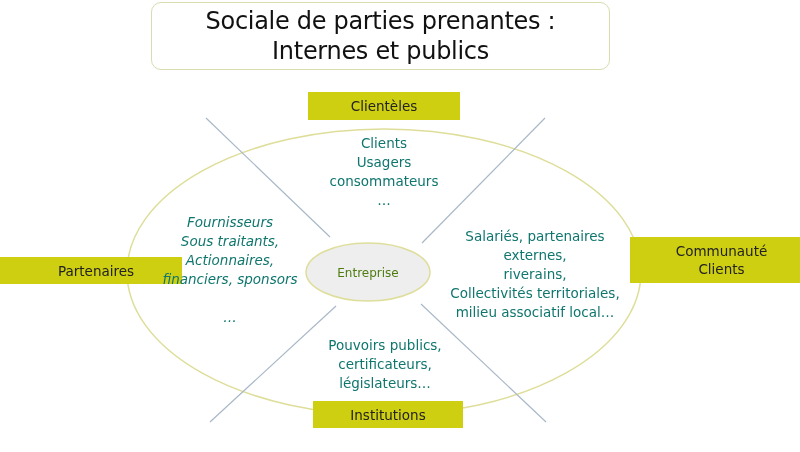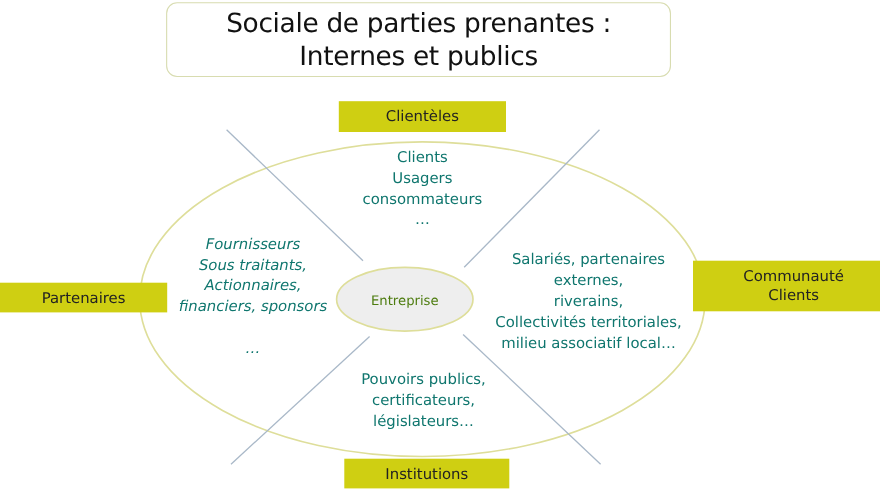--- a/index.html
+++ b/index.html
@@ -39,21 +39,21 @@
 <div class="label-box" style="left:308px; top:92px; width:152px; height:28px;">
   <span>Clientèles</span>
 </div>
 <div class="text-block" style="left:304px; top:134px; width:160px;">
   <div>Clients</div>
   <div>Usagers</div>
   <div>consommateurs</div>
   <div>…</div>
 </div>
 
-<div class="label-box" style="left:0px; top:257px; width:152px; height:27px;">
+<div class="label-box" style="left:0px; top:257px; width:172px; height:27px;padding-left:10px;">
   <span>Partenaires</span>
 </div>
 <div class="text-block" style="left:155px; top:213px; width:150px;font-style:italic;">
   <div>Fournisseurs</div>
   <div>Sous traitants,</div>
   <div>Actionnaires,</div>
   <div>financiers, sponsors</div>
   <div style="height:19px"></div>
   <div>…</div>
 </div>
@@ -63,20 +63,20 @@
   <span>Clients</span>
 </div>
 <div class="text-block" style="left:445px; top:227px; width:180px;">
   <div>Salariés, partenaires</div>
   <div>externes,</div>
   <div>riverains,</div>
   <div>Collectivités territoriales,</div>
   <div>milieu associatif local…</div>
 </div>
 
-<div class="label-box" style="left:313px; top:417px; width:150px; height:27px;">
+<div class="label-box" style="left:313px; top:401px; width:150px; height:27px;">
   <span>Institutions</span>
 </div>
 <div class="text-block" style="left:310px; top:336px; width:150px;">
   <div>Pouvoirs publics,</div>
   <div>certificateurs,</div>
   <div>législateurs…</div>
 </div>
 
 </body></html>

